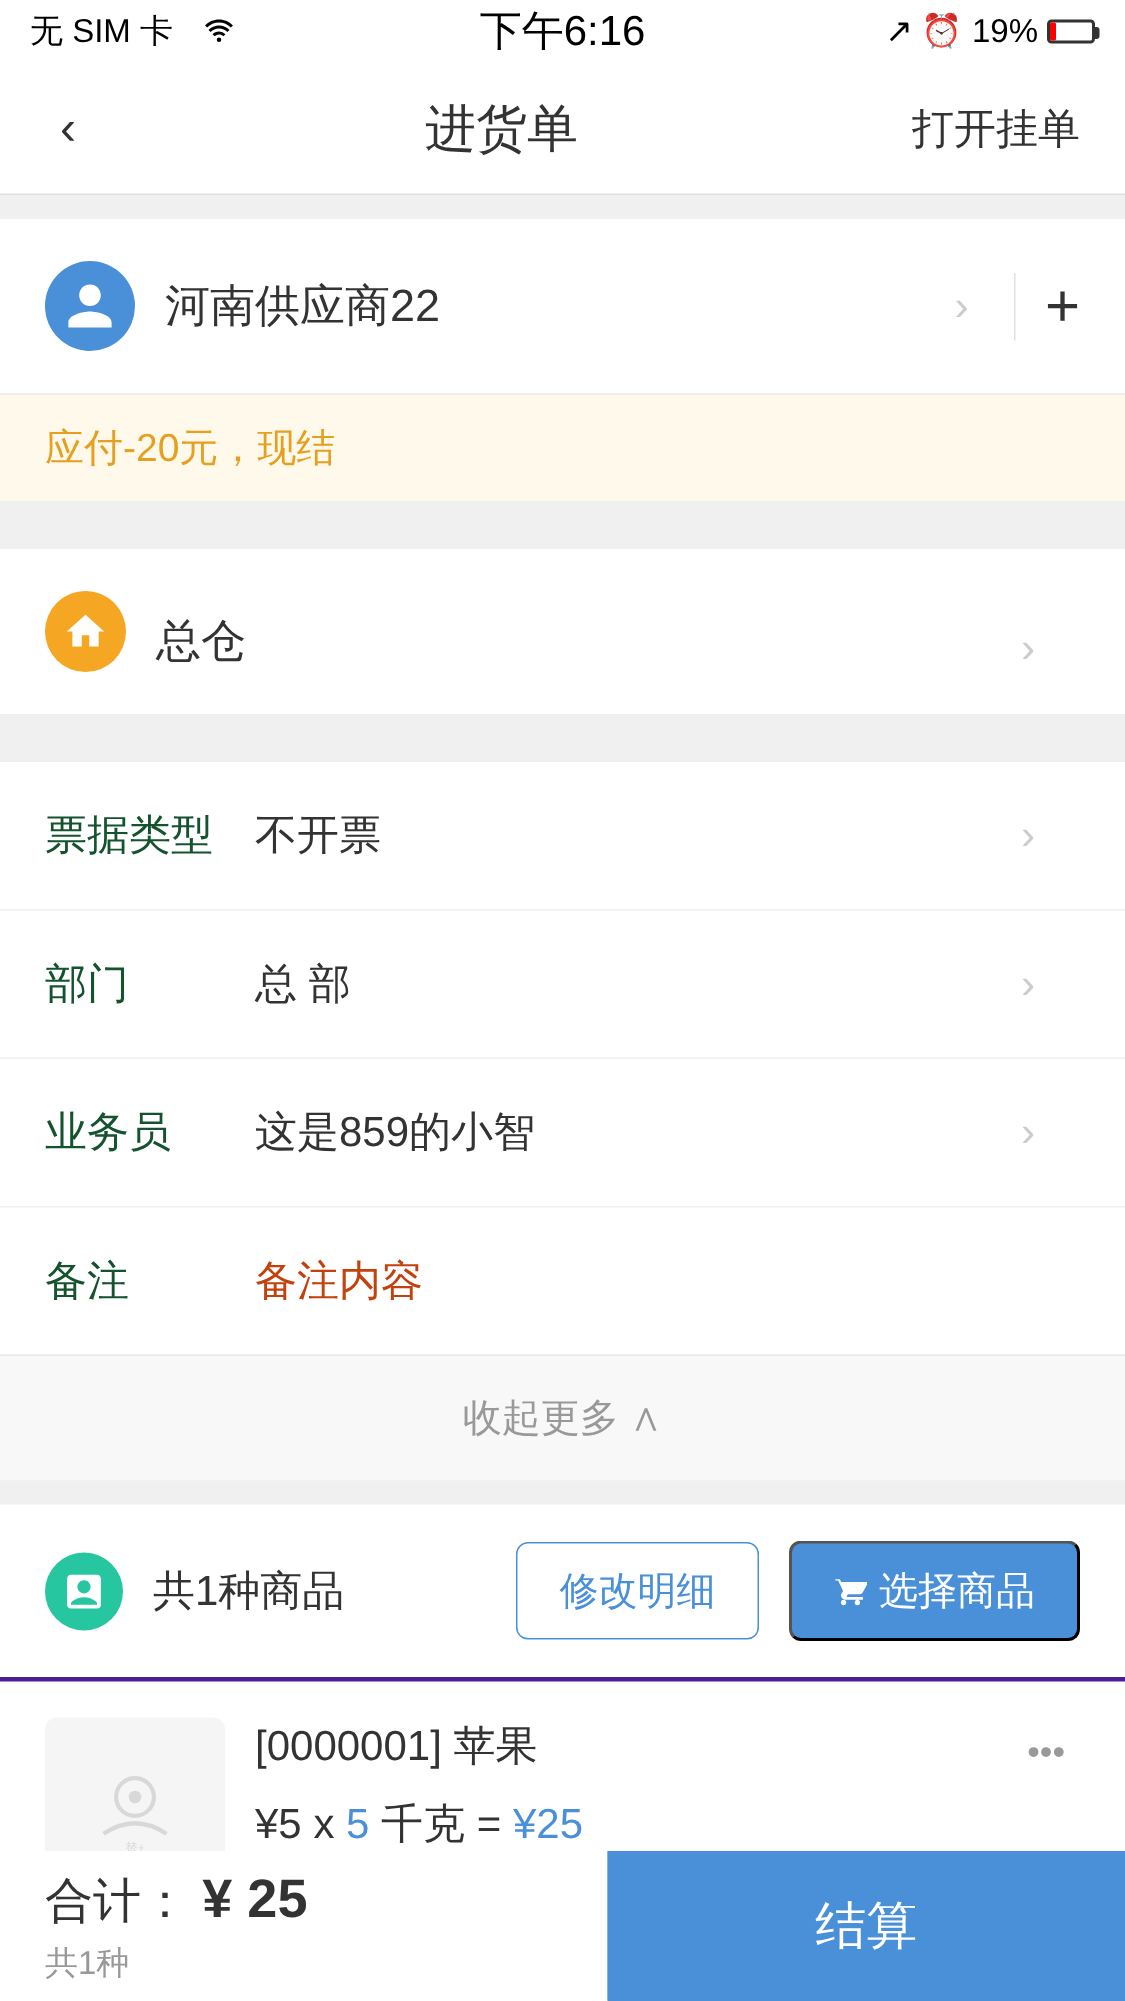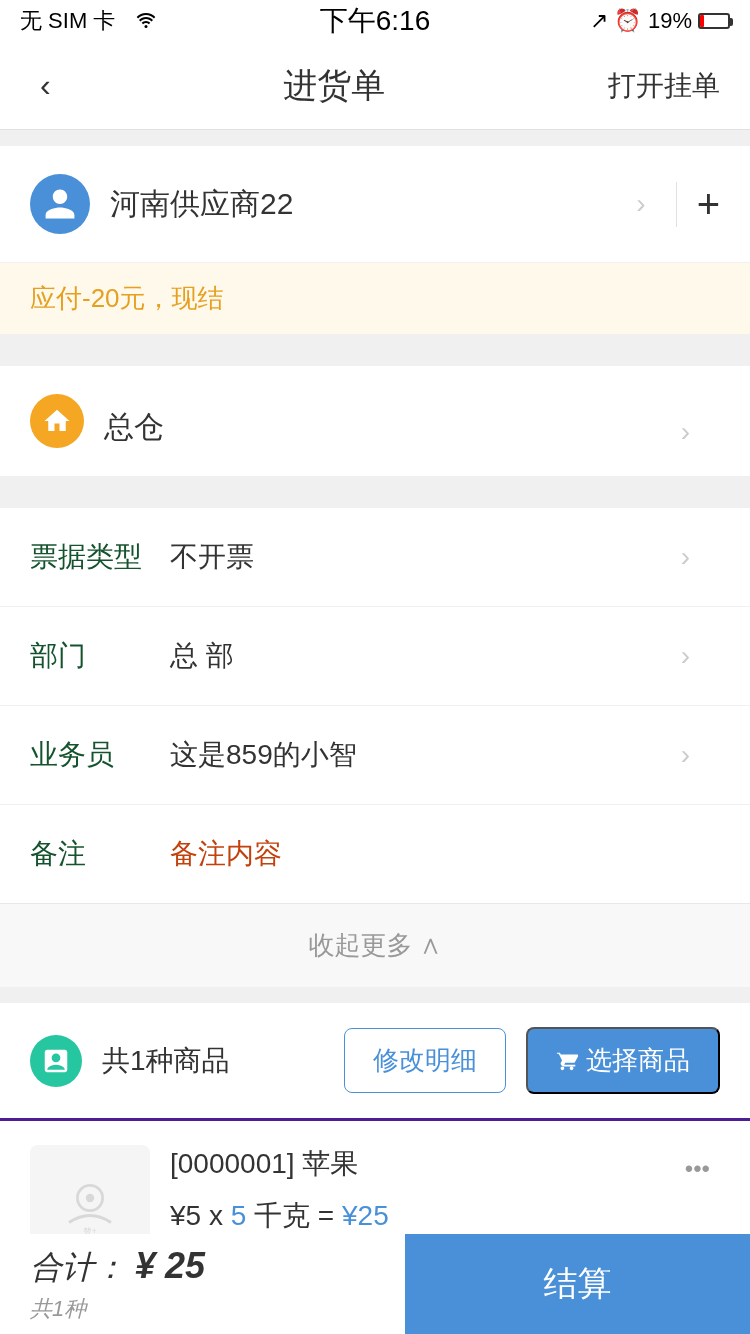--- a/index.html
+++ b/index.html
@@ -295,21 +295,20 @@
       height: 100px;
       display: flex;
     }
     .action-left {
       flex: 1;
       background: #fff;
       display: flex;
       flex-direction: column;
       justify-content: center;
       padding: 0 30px;
-      font-style: italic;
     }
     .action-btn-yellow {
       flex: 1;
       background: #f5a623;
       color: #fff;
       font-size: 34px;
       font-weight: 500;
       display: flex;
       align-items: center;
       justify-content: center;

